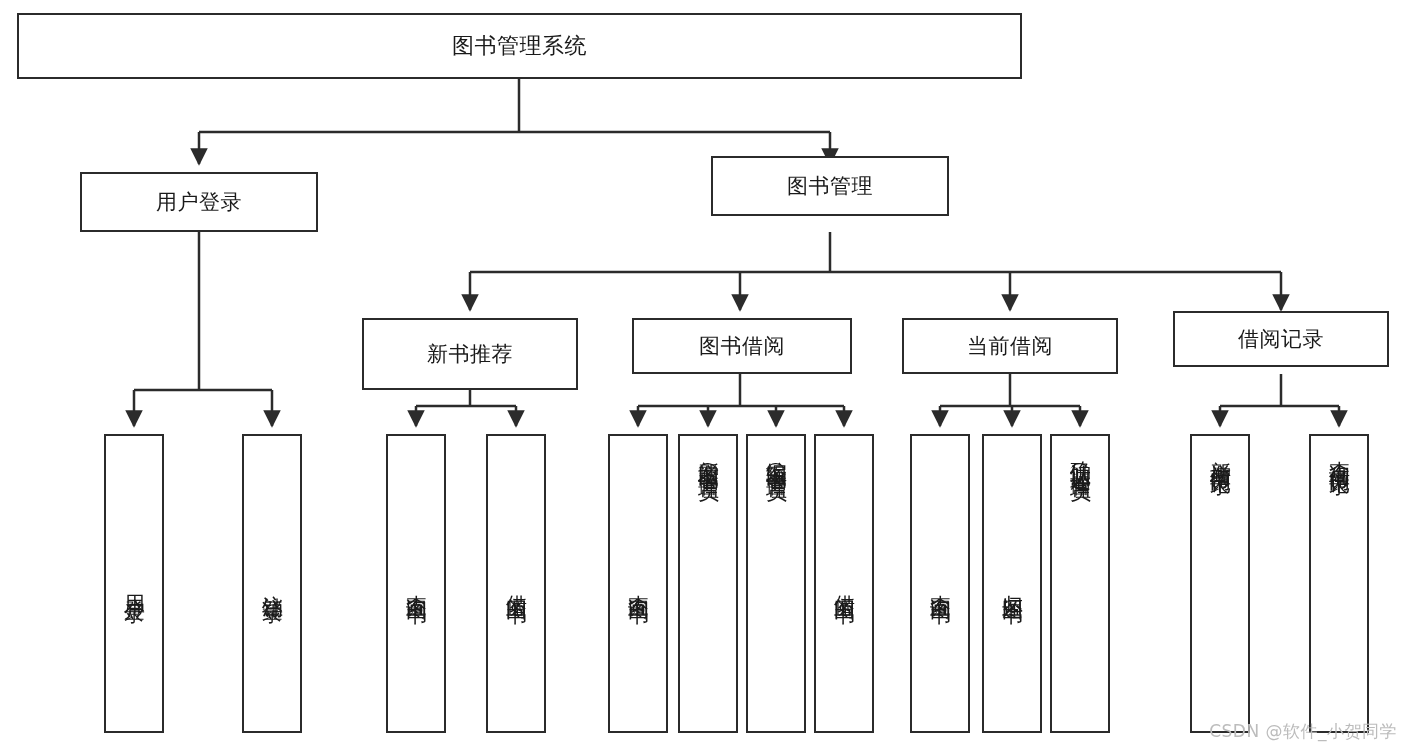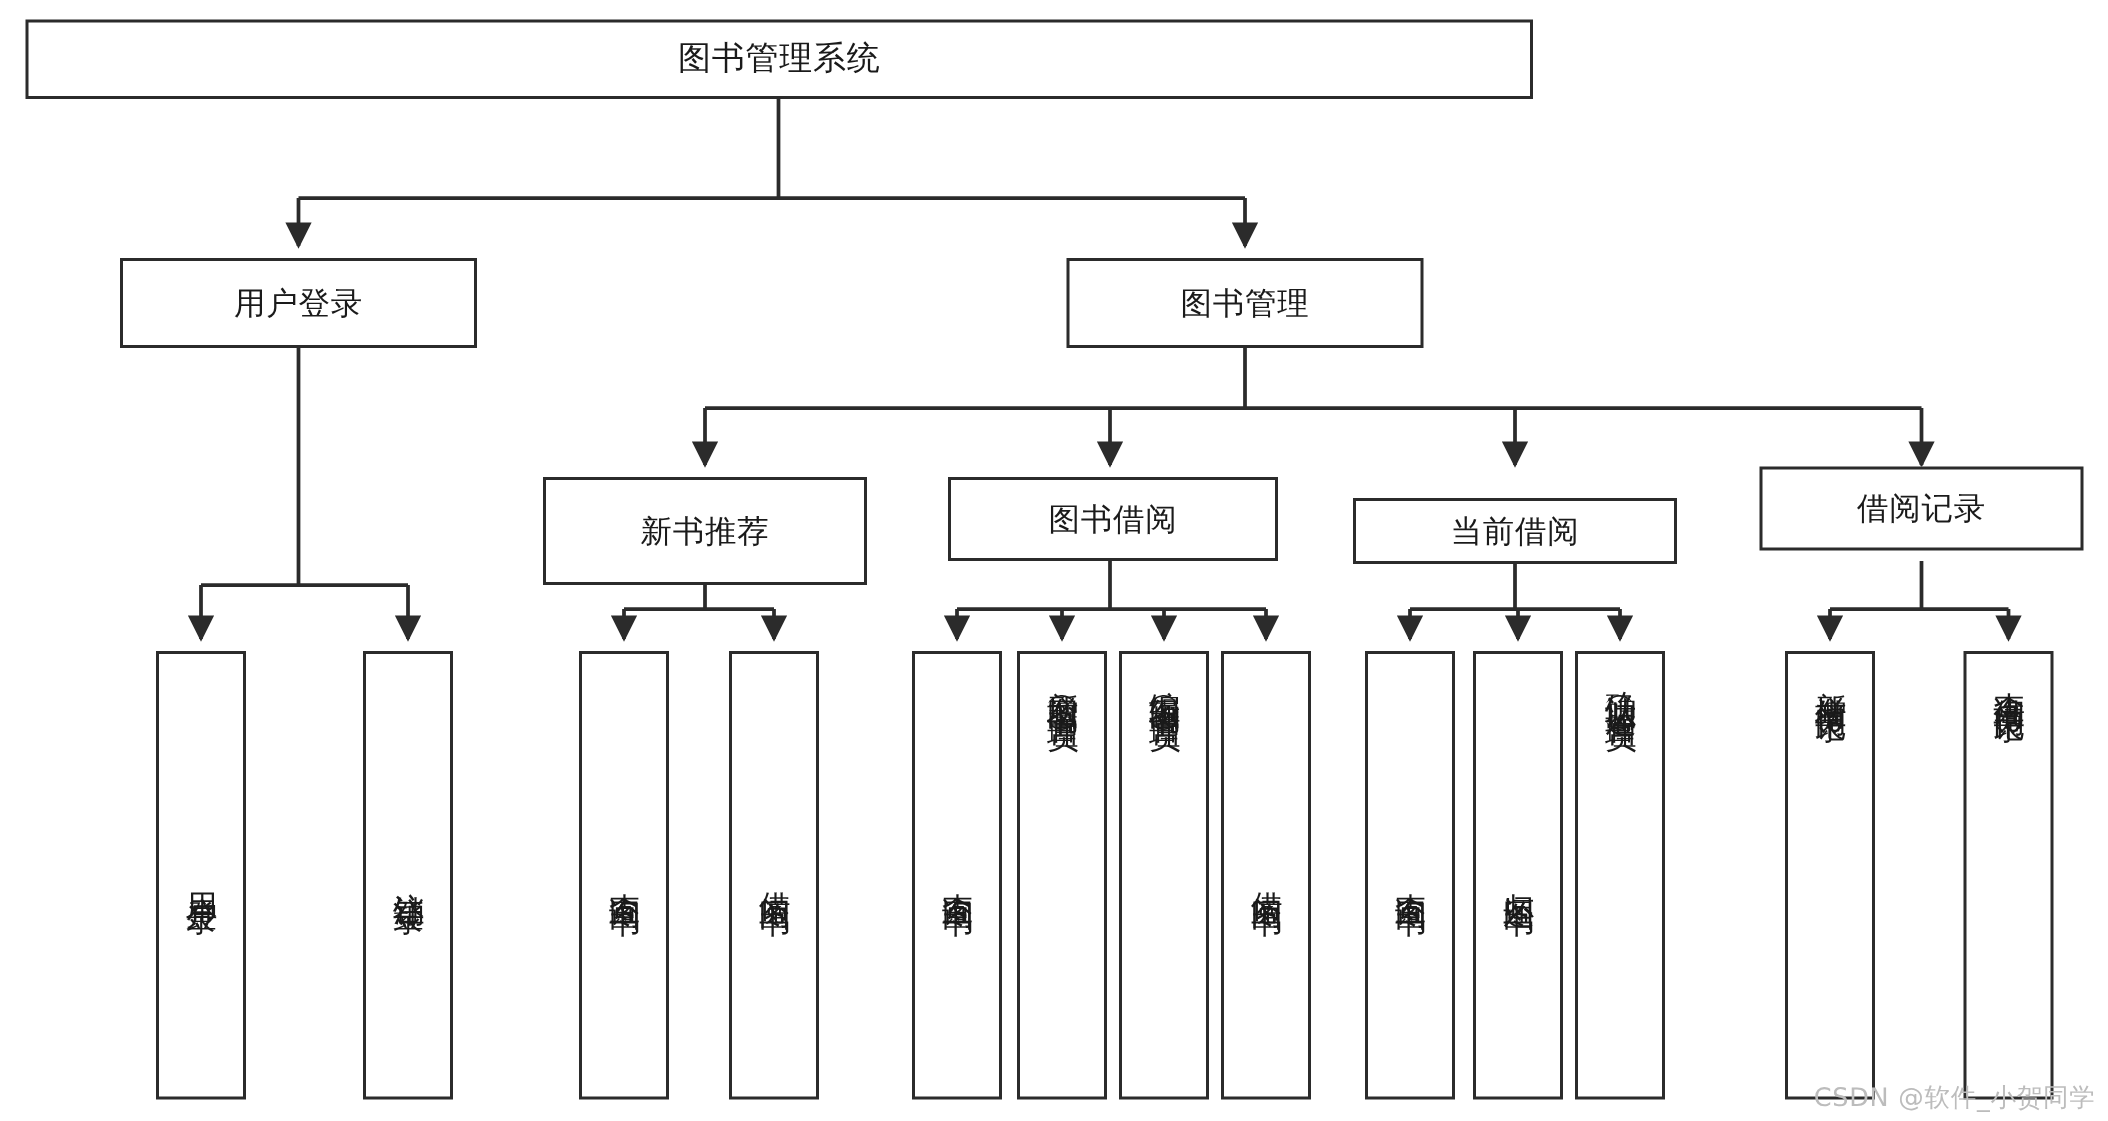--- a/index.html
+++ b/index.html
@@ -128,38 +128,38 @@
       <path d="M 1012 406 L 1012 426" marker-end="url(#arrow)"></path>
       <path d="M 1080 406 L 1080 426" marker-end="url(#arrow)"></path>
 
       <path d="M 1281 374 L 1281 406"></path>
       <path d="M 1220 406 L 1339 406"></path>
       <path d="M 1220 406 L 1220 426" marker-end="url(#arrow)"></path>
       <path d="M 1339 406 L 1339 426" marker-end="url(#arrow)"></path>
     </g>
   </svg>
 
-  <div class="node horiz root" id="node-root" style="left: 17px; top: 13px; width: 1005px; height: 53px;">
+  <div class="node horiz root" id="node-root" style="left: 17px; top: 13px; width: 1005px; height: 66px;">
     <span class="node-label">图书管理系统</span>
   </div>
 
   <div id="node-container">
       <div class="node horiz" id="node-user-login" style="left: 80px; top: 172px; width: 238px; height: 60px;">
         <span class="node-label">用户登录</span>
       </div>
-      <div class="node horiz" id="node-book-manage" style="left: 711px; top: 172px; width: 238px; height: 60px;">
+      <div class="node horiz" id="node-book-manage" style="left: 711px; top: 156px; width: 238px; height: 60px;">
         <span class="node-label">图书管理</span>
       </div>
       <div class="node horiz" id="node-new-book-rec" style="left: 362px; top: 318px; width: 216px; height: 72px;">
         <span class="node-label">新书推荐</span>
       </div>
       <div class="node horiz" id="node-book-borrow" style="left: 632px; top: 318px; width: 220px; height: 56px;">
         <span class="node-label">图书借阅</span>
       </div>
-      <div class="node horiz" id="node-current-borrow" style="left: 902px; top: 332px; width: 216px; height: 44px; justify-content: center;">
+      <div class="node horiz" id="node-current-borrow" style="left: 902px; top: 318px; width: 216px; height: 56px; justify-content: center;">
         <span class="node-label">当前借阅</span>
       </div>
       <div class="node horiz" id="node-borrow-record" style="left: 1173px; top: 311px; width: 216px; height: 56px;">
         <span class="node-label">借阅记录</span>
       </div>
       <div class="node vert mid-text" id="node-leaf-user-login" style="left: 104px; top: 434px; width: 60px; height: 299px;">
         <span class="node-label">用户登录</span>
       </div>
       <div class="node vert mid-text" id="node-leaf-user-logout" style="left: 242px; top: 434px; width: 60px; height: 299px;">
         <span class="node-label">注销登录</span>

